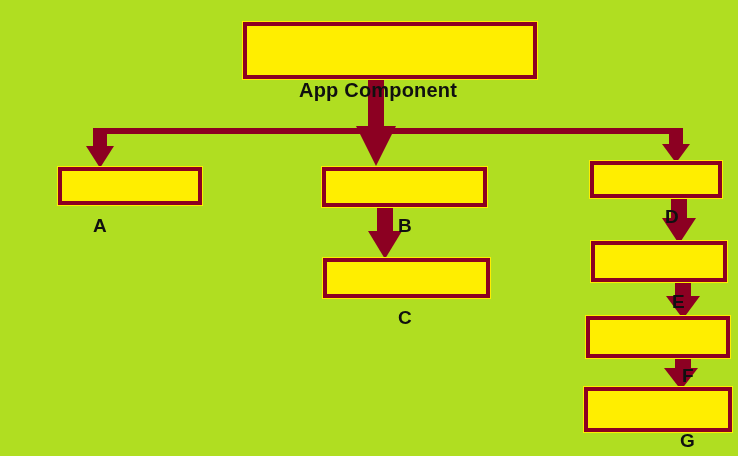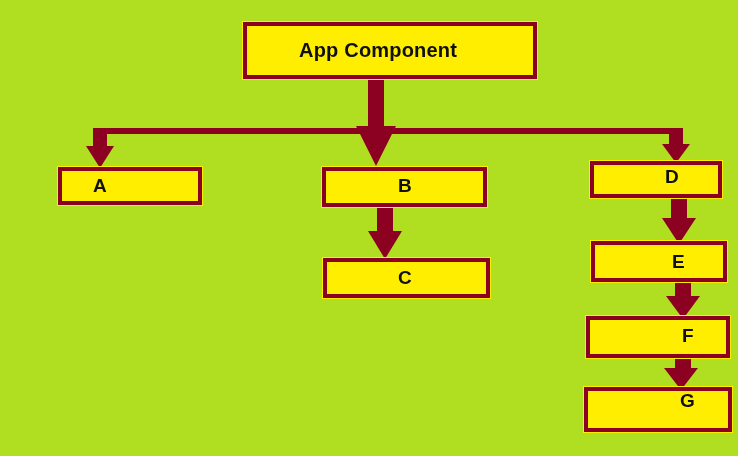--- a/index.html
+++ b/index.html
@@ -30,20 +30,21 @@
     border: 4px solid #8c0022;
     outline: 1px solid #ffee00;
     display: block;
   }
   .node-label {
     position: absolute;
     color: #101010;
     font-weight: bold;
     white-space: nowrap;
     line-height: 1;
+    margin-top: 40px;
   }
   .label-root {
     font-size: 20px;
     letter-spacing: 0.2px;
   }
   .label-child {
     font-size: 19px;
   }
 </style>
 </head>

